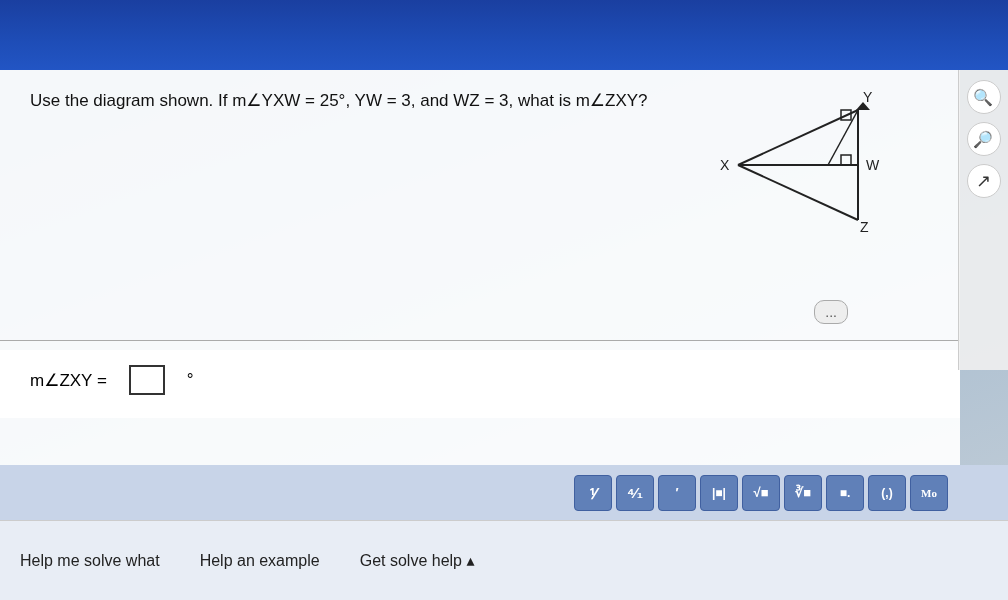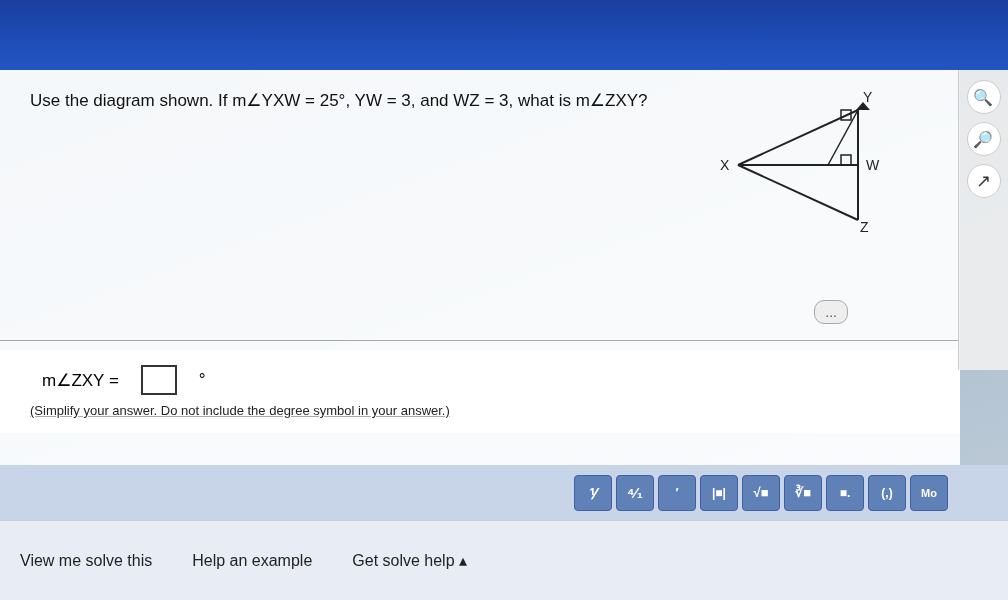--- a/index.html
+++ b/index.html
@@ -113,21 +113,20 @@
       z-index: 3;
     }
 
     .answer-row {
       display: flex;
       align-items: center;
       gap: 22px;
       margin-bottom: 8px;
       font-size: 17px;
       font-family: Arial, sans-serif;
-      margin-left: 12px;
     }
 
     .answer-input {
       width: 36px;
       height: 30px;
       border: 2px solid #333;
       background: white;
       font-size: 15px;
       text-align: center;
       outline: none;
@@ -224,21 +223,20 @@
 </div>
 
 <div class="separator-line"></div>
 
 <div class="answer-area">
   <div class="answer-row">
     <span>m∠ZXY =</span>
     <input class="answer-input" type="text" value="" style="">
     <span>°</span>
   </div>
-  <div class="answer-hint">(Simplify your answer. Do not include the degree symbol in your answer.)</div>
 </div>
 
 <div class="diagram-area">
   <svg width="200" height="170" viewBox="0 0 200 170">
 
     <line x1="30" y1="85" x2="150" y2="30" stroke="#222" stroke-width="2"></line>
     <line x1="30" y1="85" x2="150" y2="140" stroke="#222" stroke-width="2"></line>
     <line x1="150" y1="30" x2="150" y2="140" stroke="#222" stroke-width="2"></line>
     <line x1="30" y1="85" x2="150" y2="85" stroke="#222" stroke-width="2"></line>
     <line x1="150" y1="30" x2="120" y2="85" stroke="#222" stroke-width="1.5"></line>
@@ -282,21 +280,21 @@
   <button class="math-btn" title="Cube Root">
     <span>∛■</span>
   </button>
   <button class="math-btn" title="Decimal">
     <span style="font-size:12px;">■.</span>
   </button>
   <button class="math-btn" title="Parentheses">
     <span style="font-size:12px;">(,)</span>
   </button>
   <button class="math-btn" title="More">
-    <span style="font-size:11px;">Mo</span>
+    <span style="font-size:11px;font-family:Liberation Serif, serif;">Mo</span>
   </button>
 </div>
 
 <div class="bottom-bar">
-  <a class="bottom-link">View me solve this</a>
+  <a class="bottom-link">Help me solve what</a>
   <a class="bottom-link">Help an example</a>
   <a class="bottom-link">Get solve help ▴</a>
 </div>
 
 </body></html>

